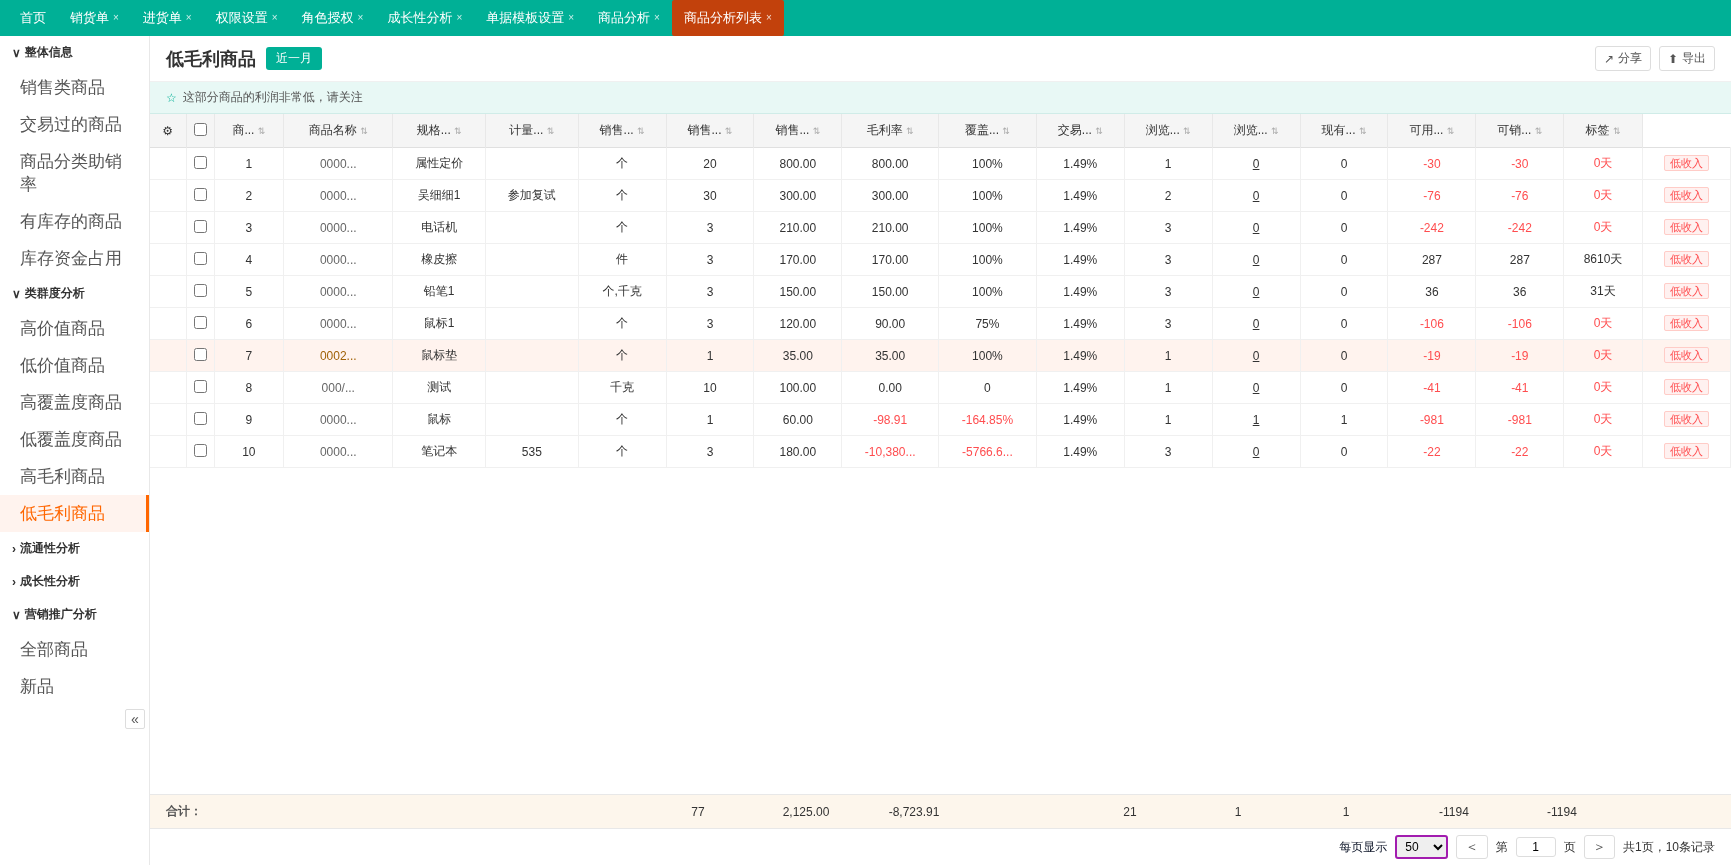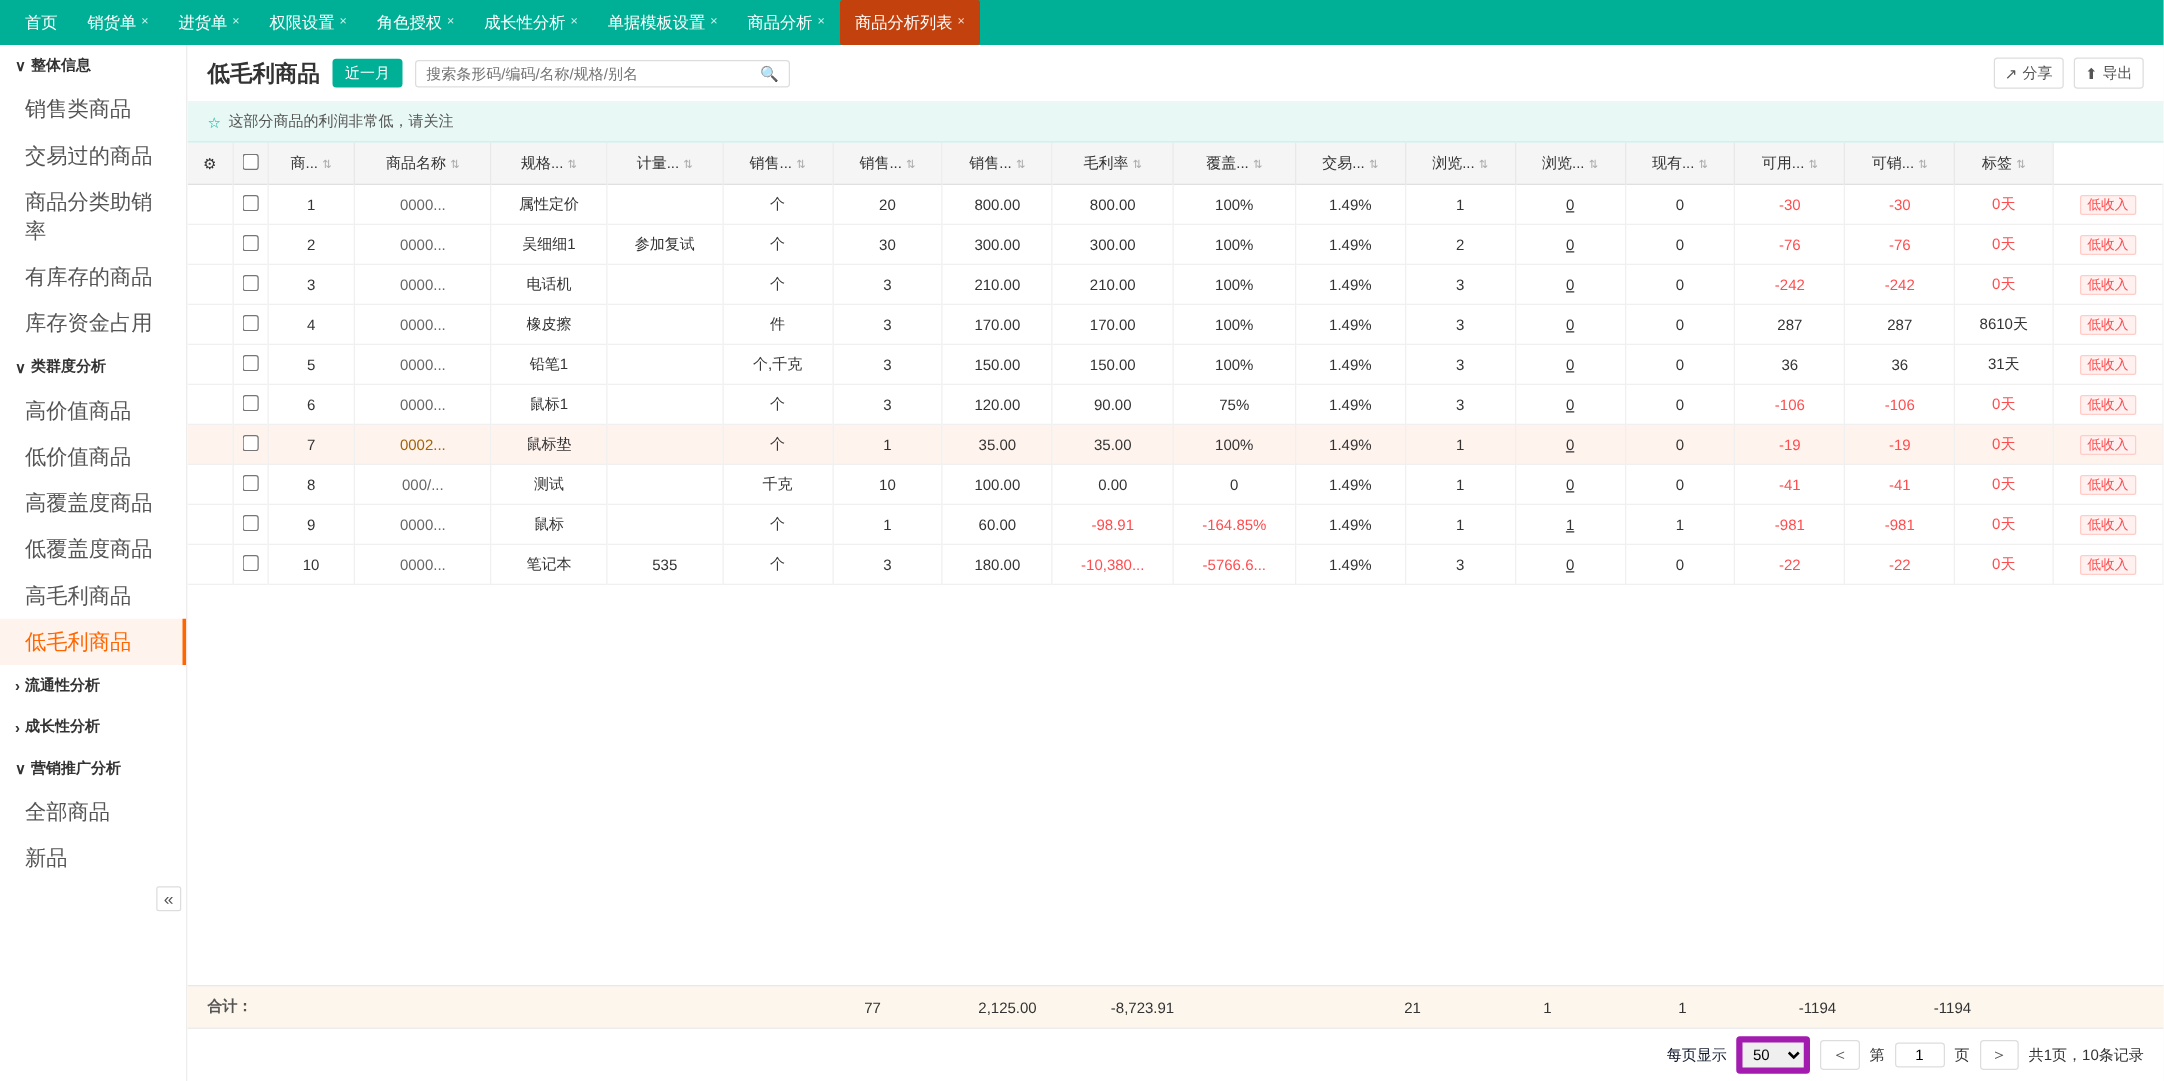--- a/index.html
+++ b/index.html
@@ -211,21 +211,21 @@
       border-top: 1px solid #e8e8e8;
       padding: 6px 16px;
       display: flex;
       align-items: center;
       justify-content: flex-end;
       gap: 8px;
       font-size: 12px;
     }
     .page-size-label { color: #0f172a; }
     .page-size-select {
-      border: 5px solid #a21caf;
+      border: 2px solid #a21caf;
       border-radius: 3px;
       padding: 2px 4px;
       font-size: 12px;
     }
     .page-nav-btn {
       border: 1px solid #ddd;
       border-radius: 3px;
       padding: 2px 8px;
       cursor: pointer;
       background: #fff;
@@ -339,24 +339,20 @@
     <div style="display:flex;justify-content:flex-end;padding:4px;">
       <div class="collapse-btn">«</div>
     </div>
   </div>
 
   <div class="content-area">
 
     <div class="page-header">
       <span class="page-title">低毛利商品</span>
       <button class="filter-btn">近一月</button>
-      <div class="search-box">
-        <input type="text" placeholder="搜索条形码/编码/名称/规格/别名" style="">
-        <span>🔍</span>
-      </div>
       <div class="header-actions">
         <button class="action-btn">
           <span>↗</span>
           <span>分享</span>
         </button>
         <button class="action-btn">
           <span>⬆</span>
           <span>导出</span>
         </button>
       </div>

